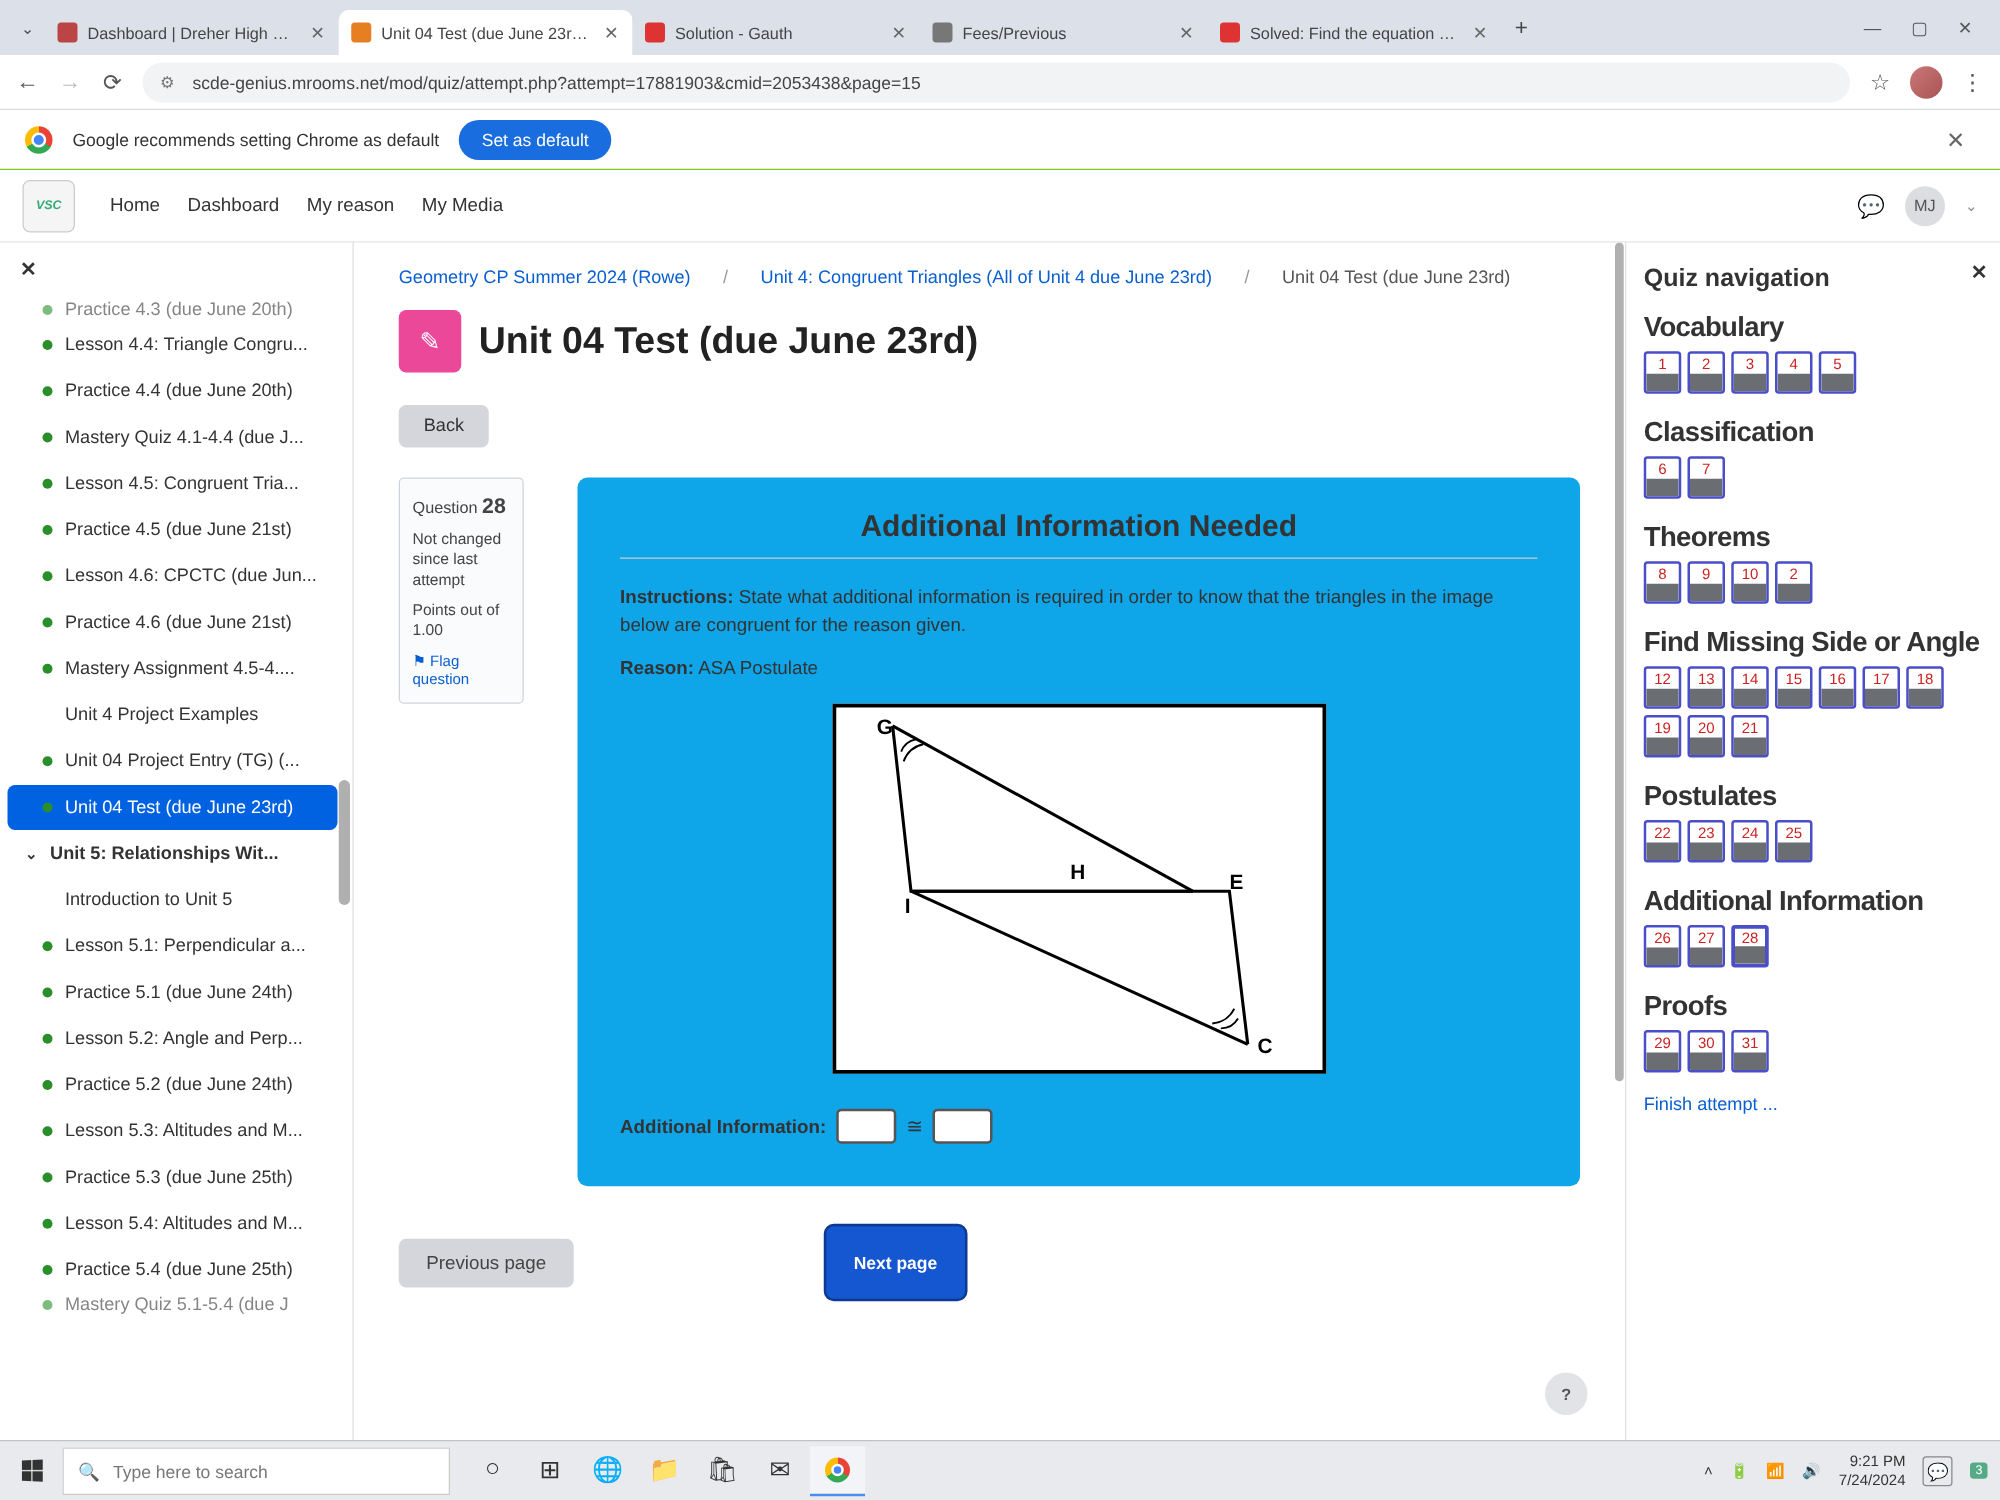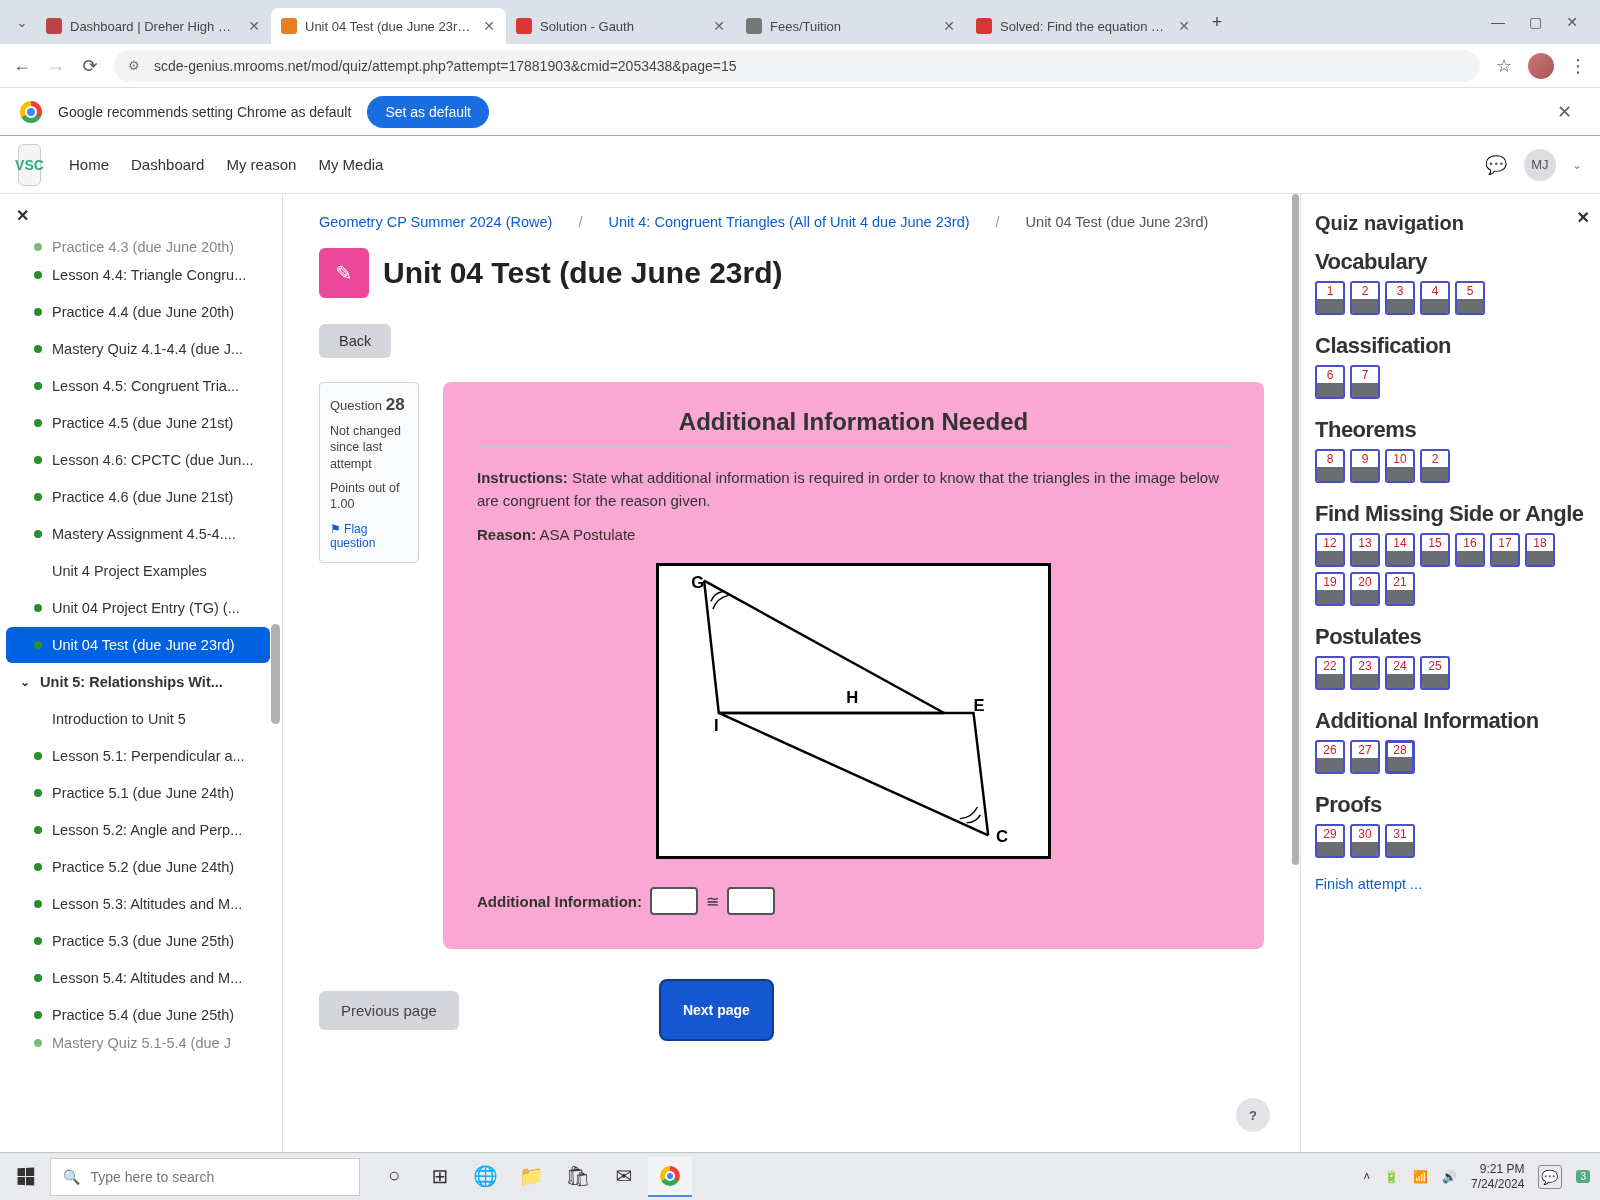--- a/index.html
+++ b/index.html
@@ -26,21 +26,21 @@
 
 .chrome-banner { display: flex; align-items: center; height: 48px; padding: 0 20px; gap: 16px; border-bottom: 1px solid #84cc16; }
 .chrome-icon { width: 22px; height: 22px; border-radius: 50%; background: conic-gradient(#ea4335 0 120deg,#34a853 120deg 240deg,#fbbc05 240deg 360deg); position: relative; }
 .chrome-icon::after { content:''; position:absolute; inset:5px; background:#4285f4; border-radius:50%; border:2px solid #fff; }
 .banner-text { font-size: 14px; color: #333; }
 .set-default { background: #1a6dde; color: #fff; border: none; border-radius: 16px; padding: 8px 18px; font-size: 14px; cursor: pointer; }
 .banner-close { margin-left: auto; color: #666; font-size: 18px; cursor: pointer; padding: 0 8px; }
 
 
 .site-header { display: flex; align-items: center; height: 58px; padding: 0 18px; gap: 28px; border-bottom: 1px solid #e5e5e5; }
-.site-logo { width: 23px; height: 42px; background: #f5f5f5; border: 1px solid #ccc; border-radius: 6px; display: flex; align-items: center; justify-content: center; font-size: 14px; font-weight: bold; color: #3a7; }
+.site-logo { width: 42px; height: 42px; background: #f5f5f5; border: 1px solid #ccc; border-radius: 6px; display: flex; align-items: center; justify-content: center; font-size: 10px; font-weight: bold; color: #3a7; font-style: italic; }
 .site-nav { display: flex; gap: 22px; }
 .site-nav a { color: #333; text-decoration: none; font-size: 15px; }
 .header-right { margin-left: auto; display: flex; align-items: center; gap: 16px; }
 .chat-icon { font-size: 18px; color: #555; }
 .user-badge { width: 32px; height: 32px; border-radius: 50%; background: #dcdde0; display: flex; align-items: center; justify-content: center; font-size: 13px; color: #555; font-weight: 500; }
 
 
 .page-body { display: flex; height: calc(100% - 194px - 48px); }
 .left-sidebar { width: 283px; border-right: 1px solid #e0e0e0; display: flex; flex-direction: column; position: relative; }
 .sidebar-close { padding: 12px 16px; font-size: 16px; font-weight: bold; cursor: pointer; }
@@ -69,21 +69,21 @@
 .back-btn { background: #d5d6dc; border: none; border-radius: 6px; padding: 9px 20px; font-size: 14.5px; color: #333; cursor: pointer; margin-bottom: 24px; }
 
 .question-row { display: flex; gap: 24px; }
 .question-meta { width: 100px; border: 1px solid #cfd4da; border-radius: 4px; padding: 12px 10px; background: #fafbfc; font-size: 12.5px; color: #444; align-self: flex-start; }
 .question-meta .qnum { font-size: 13px; margin-bottom: 8px; }
 .question-meta .qnum b { font-size: 17px; }
 .question-meta .status { margin-bottom: 8px; line-height: 1.3; }
 .question-meta .points { margin-bottom: 10px; line-height: 1.3; }
 .question-meta .flag { color: #0a5fd0; cursor: pointer; font-size: 12px; }
 
-.question-body { flex: 1; background: #f9a8d4; border-radius: 8px; padding: 26px 34px 34px; }
+.question-body { flex: 1; background: #0ea5e9; border-radius: 8px; padding: 26px 34px 34px; margin-left: 19px; }
 .q-title { text-align: center; font-size: 24px; font-weight: 700; margin-bottom: 10px; }
 .q-hr { border: none; border-top: 1px solid #c7ccd1; margin-bottom: 20px; }
 .q-instr { font-size: 15px; line-height: 1.5; margin-bottom: 14px; }
 .q-reason { font-size: 15px; margin-bottom: 20px; }
 .geom-figure { width: 395px; height: 296px; margin: 0 auto 28px; background: #fff; border: 3px solid #000; position: relative; }
 .geom-figure svg { width: 100%; height: 100%; }
 .answer-row { display: flex; align-items: center; gap: 8px; font-size: 15px; }
 .answer-input { width: 48px; height: 28px; border: 2px solid #555; border-radius: 4px; padding: 0 4px; background:#fff; }
 .congruent { font-size: 16px; }
 
@@ -135,21 +135,21 @@
         <span class="title">Unit 04 Test (due June 23rd) (p</span>
         <span class="close">✕</span>
       </div>
       <div class="tab">
         <span class="favicon" style="background:#d33"></span>
         <span class="title">Solution - Gauth</span>
         <span class="close">✕</span>
       </div>
       <div class="tab">
         <span class="favicon" style="background:#777"></span>
-        <span class="title">Fees/Tuition</span>
+        <span class="title">Fees/Previous</span>
         <span class="close">✕</span>
       </div>
       <div class="tab">
         <span class="favicon" style="background:#d33"></span>
         <span class="title">Solved: Find the equation of th</span>
         <span class="close">✕</span>
       </div>
     </div>
   <div class="new-tab">+</div>
   <div class="window-controls">

